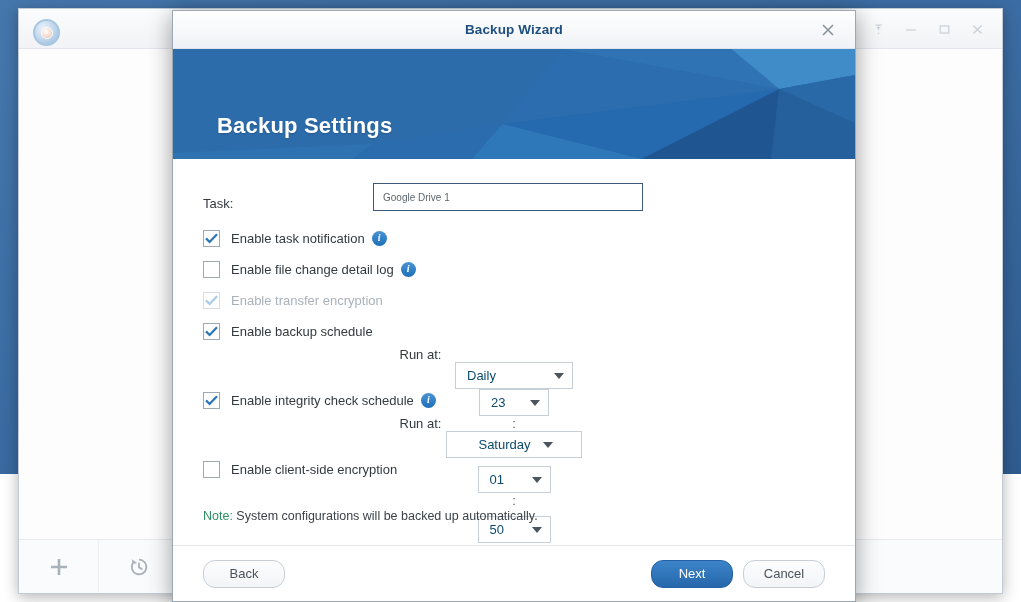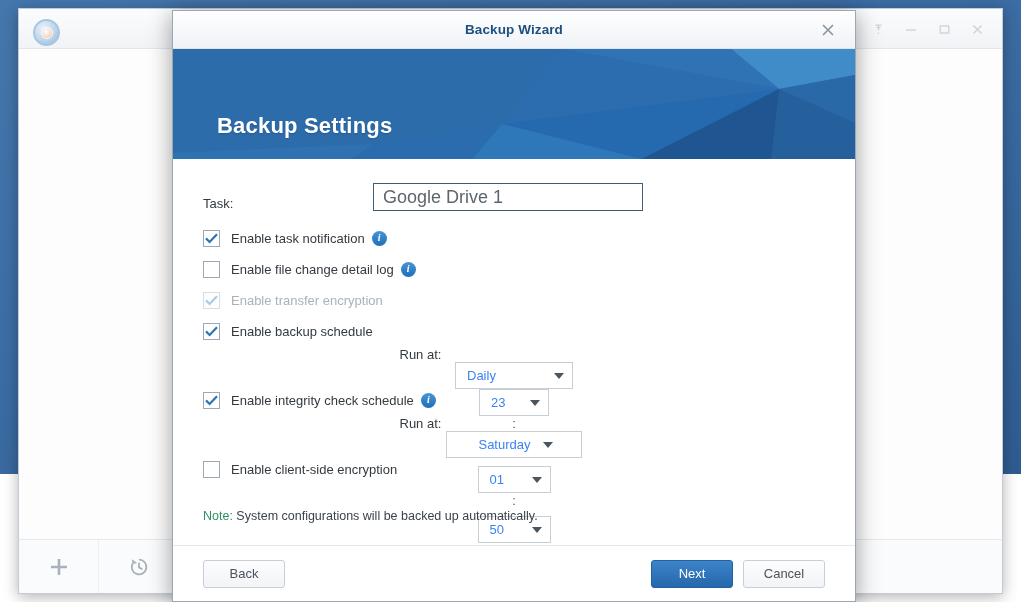--- a/index.html
+++ b/index.html
@@ -176,21 +176,21 @@
     width: 170px;
     font-size: 13px;
     color: #333a40;
   }
   #task-input {
     width: 270px;
     height: 28px;
     border: 1px solid #3d5a7a;
     background: #fff;
     font-family: "Liberation Sans", sans-serif;
-    font-size: 18px;
+    font-size: 10px;
     color: #5d666e;
     padding: 0 9px;
     outline: none;
   }
 
   
   .cbrow {
     display: flex;
     align-items: center;
     height: 30px;
@@ -250,21 +250,21 @@
   }
   .sel {
     height: 27px;
     border: 1px solid #c8ced5;
     background: #fff;
     display: flex;
     align-items: center;
     justify-content: space-between;
     padding: 0 8px 0 11px;
     font-size: 13px;
-    color: #3b82f6;
+    color: #0c4a6e;
     flex: none;
   }
   .sel .caret {
     margin-left: 12px;
     width: 0; height: 0;
     border-left: 5px solid transparent;
     border-right: 5px solid transparent;
     border-top: 6px solid #4b555e;
   }
   .colon {
@@ -296,21 +296,21 @@
     align-items: center;
     padding: 0 30px;
     background: #fff;
   }
   .btn {
     height: 28px;
     min-width: 82px;
     padding: 0 16px;
     font-family: "Liberation Sans", sans-serif;
     font-size: 13px;
-    border-radius: 3px;
+    border-radius: 12px;
     border: 1px solid #c7ced6;
     background: linear-gradient(#fdfdfe, #f2f4f7);
     color: #4a535b;
     cursor: default;
   }
   .btn.primary {
     border-color: #2361a5;
     background: linear-gradient(#3d84c9, #2567ab);
     color: #ffffff;
   }

